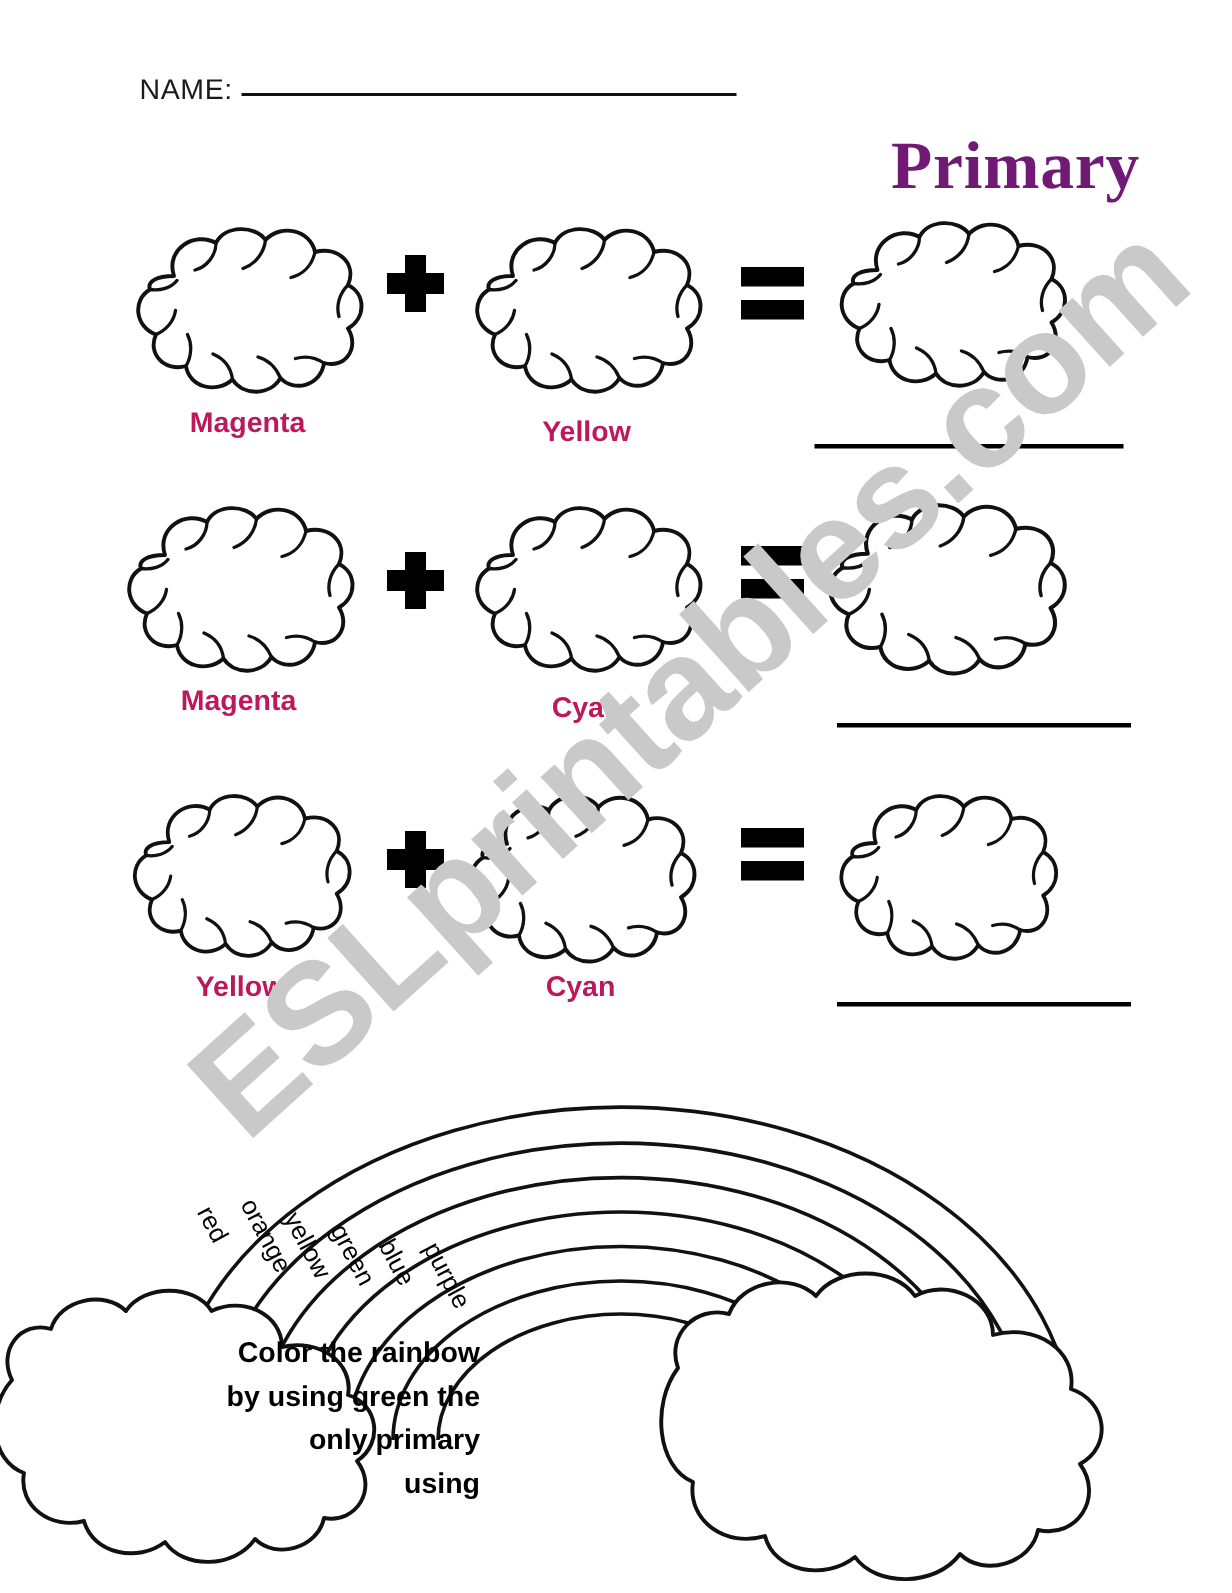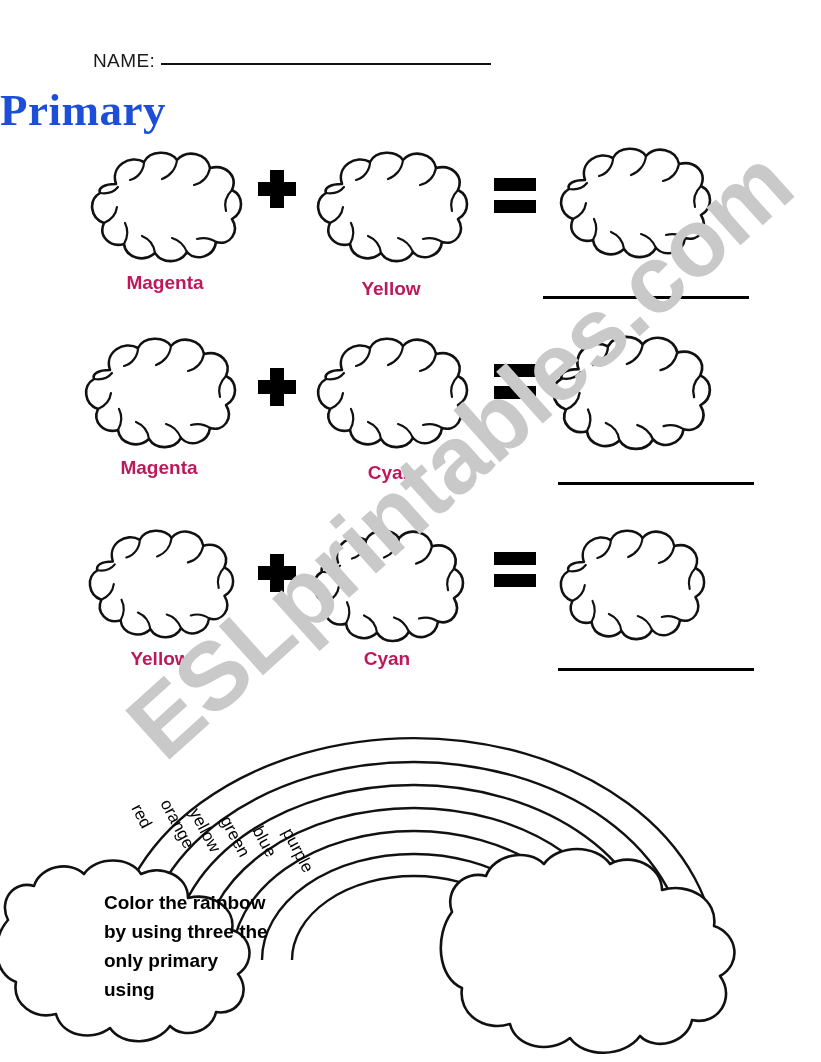--- a/index.html
+++ b/index.html
@@ -37,25 +37,25 @@
     margin-left: 6px;
     vertical-align: 2px;
   }
 
   
   #title {
     position: absolute;
     left: 0;
     top: 84px;
     width: 760px;
-    text-align: left;
+    text-align: right;
     font-family: "Liberation Serif", serif;
     font-weight: bold;
     font-size: 45px;
-    color: #1d4ed8;
+    color: #701a75;
     letter-spacing: 0.5px;
   }
 
   
   .eq-row { position: absolute; left: 0; top: 0; width: 821px; height: 0; }
 
   .cloud { position: absolute; }
   .cloud svg { display: block; width: 100%; height: 100%; }
 
   .term-label {
@@ -118,21 +118,21 @@
     font-size: 17px;
     fill: #000;
   }
 
   
   #instruction-text {
     position: absolute;
     left: 104px;
     top: 888px;
     width: 216px;
-    text-align: left;
+    text-align: right;
     font-weight: bold;
     font-size: 19px;
     line-height: 29px;
     color: #000;
   }
 
   
   #watermark {
     position: absolute;
     left: 45px;
@@ -371,20 +371,20 @@
                  C690,222 718,240 714,266 C738,274 742,304 720,316
                  C736,338 718,366 692,360 C688,382 656,392 640,376
                  C624,398 584,398 570,378 C550,394 516,388 510,364
                  C484,372 458,354 462,328 C438,318 434,276 452,252 Z" fill="#ffffff" stroke="#111111" stroke-width="2.6" stroke-linejoin="round"></path>
       </g>
     </svg>
   </div>
 
   <div id="instruction-text">
     <div>Color the rainbow</div>
-    <div>by using three the</div>
+    <div>by using green the</div>
     <div>only primary</div>
     <div>using</div>
   </div>
 
   <div id="watermark">ESLprintables.com</div>
 
 </div>
 
 </body></html>

